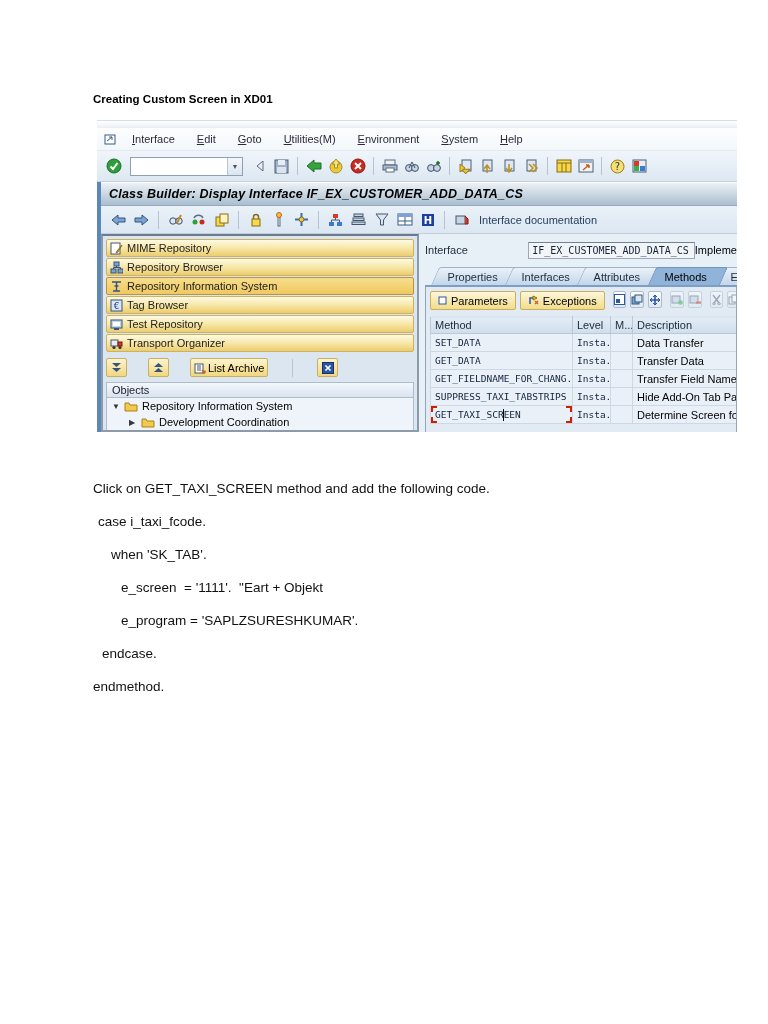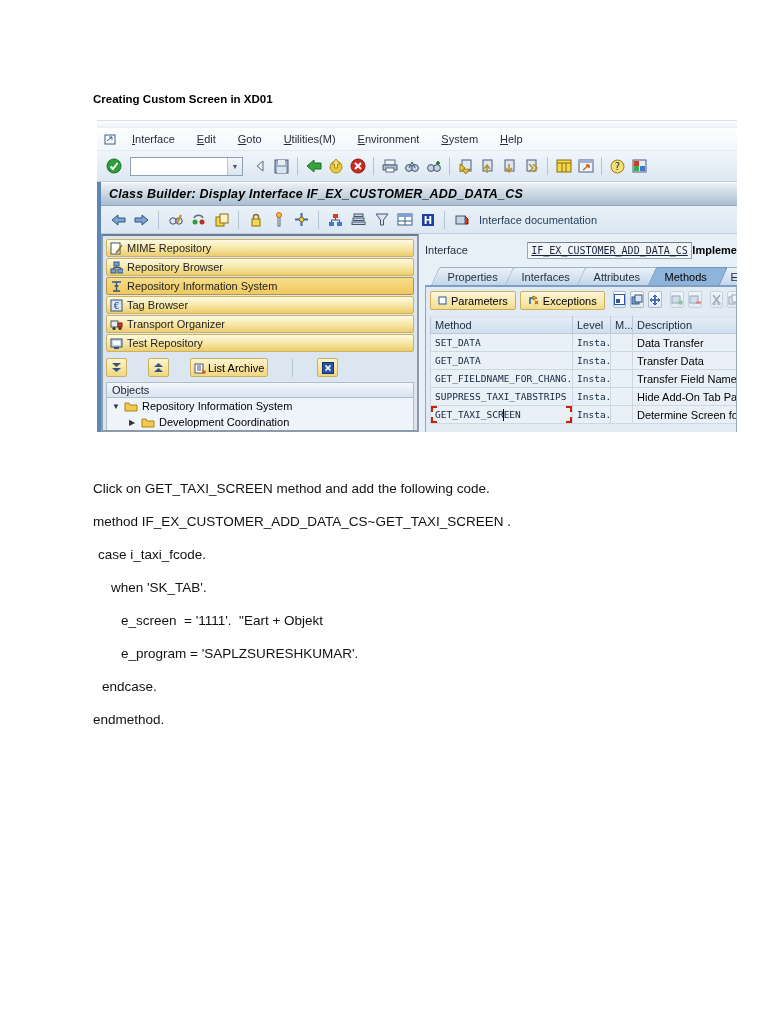--- a/index.html
+++ b/index.html
@@ -61,22 +61,22 @@
   .treerow.child { padding-left:22px; }
   .tri { font-size:8px; color:#334; width:8px; }
 
   
   .rightpanel { flex:1 1 auto; padding:6px 0 0 6px; background:#e7eff7; overflow:hidden; }
   .ifrow { display:flex; align-items:center; height:20px; }
   .ifrow .lab { width:112px; color:#1c2a3a; }
   .iffield { width:180px; height:17px; background:#f2f5f8; border:1px solid #9aa8b8;
              border-top-color:#74828f; font-family:"DejaVu Sans Mono", monospace;
              font-size:10px; display:flex; align-items:center; padding:0 3px; color:#16243a;
-             white-space:nowrap; overflow:hidden;text-decoration:underline; }
-  .impl { white-space:nowrap;font-weight:bold; }
+             white-space:nowrap; overflow:hidden; }
+  .impl { white-space:nowrap; }
 
   .tabsrow { display:flex; align-items:flex-end; height:21px; margin-top:6px;
              border-bottom:2px solid #7d9fc7; padding-left:10px; }
   .tab { position:relative; height:18px; padding:0 16px 0 12px; margin-right:-6px;
          display:flex; align-items:center; transform:skewX(-24deg);
          background:linear-gradient(#eaf1f8,#c3d6ea); border:1px solid #9db3ca; border-bottom:none;
          border-radius:3px 3px 0 0; cursor:pointer; }
   .tab > span { transform:skewX(24deg); font-size:11px; color:#21303f; white-space:nowrap; }
   .tab.active { background:#8fb3d9; border-color:#7295bc; z-index:2; }
   .tab.active > span { color:#000; }
@@ -388,34 +388,34 @@
           </div>
           <div class="navbtn">
             <svg width="13" height="13">
                 <rect x="1" y="1" width="11" height="11" fill="#dbe6f2" stroke="#33557e"></rect>
                 <text x="6.5" y="10" text-anchor="middle" font-size="9" font-family="DejaVu Sans" fill="#1b3f9e">€</text>
               </svg>
             <span>Tag Browser</span>
           </div>
           <div class="navbtn">
             <svg width="13" height="13">
+                <rect x="1" y="2" width="11" height="8" fill="#c7d4e4" stroke="#33557e"></rect>
+                <rect x="3" y="4" width="7" height="4" fill="#fff"></rect>
+                <rect x="4" y="10" width="5" height="2" fill="#33557e"></rect>
+              </svg>
+            <span>Test Repository</span>
+          </div>
+          <div class="navbtn">
+            <svg width="13" height="13">
                 <rect x="1" y="3" width="7" height="6" fill="#e8edf4" stroke="#44566e"></rect>
                 <rect x="8" y="5" width="4" height="4" fill="#d23a2a" stroke="#7c170e"></rect>
                 <circle cx="4" cy="10.5" r="1.6" fill="#333"></circle>
                 <circle cx="10" cy="10.5" r="1.6" fill="#333"></circle>
               </svg>
             <span>Transport Organizer</span>
-          </div>
-          <div class="navbtn">
-            <svg width="13" height="13">
-                <rect x="1" y="2" width="11" height="8" fill="#c7d4e4" stroke="#33557e"></rect>
-                <rect x="3" y="4" width="7" height="4" fill="#fff"></rect>
-                <rect x="4" y="10" width="5" height="2" fill="#33557e"></rect>
-              </svg>
-            <span>Test Repository</span>
           </div>
 
           <div class="lp-tools">
             <span class="mini-btn">
               <svg width="11" height="11">
                   <path d="M1 1 L10 1 L5.5 5 Z" fill="#33557e"></path>
                   <path d="M1 6 L10 6 L5.5 10 Z" fill="#33557e"></path>
                 </svg>
             </span>
             <span class="mini-btn">
@@ -608,21 +608,20 @@
               </tbody>
             </table>
           </div>
         </div>
       </div>
     </div>
   </div>
 
   <div class="doc-text">
     <p>Click on GET_TAXI_SCREEN method and add the following code.</p>
-    <p>method IF_EX_CUSTOMER_ADD_DATA_CS~GET_TAXI_SCREEN .</p>
     <p class="ind1">case i_taxi_fcode.</p>
     <p class="ind2">when 'SK_TAB'.</p>
     <p class="ind3">e_screen  = '1111'.  "Eart + Objekt</p>
     <p class="ind3">e_program = 'SAPLZSURESHKUMAR'.</p>
     <p class="ind05">endcase.</p>
     <p>endmethod.</p>
   </div>
 
 </div>
 

